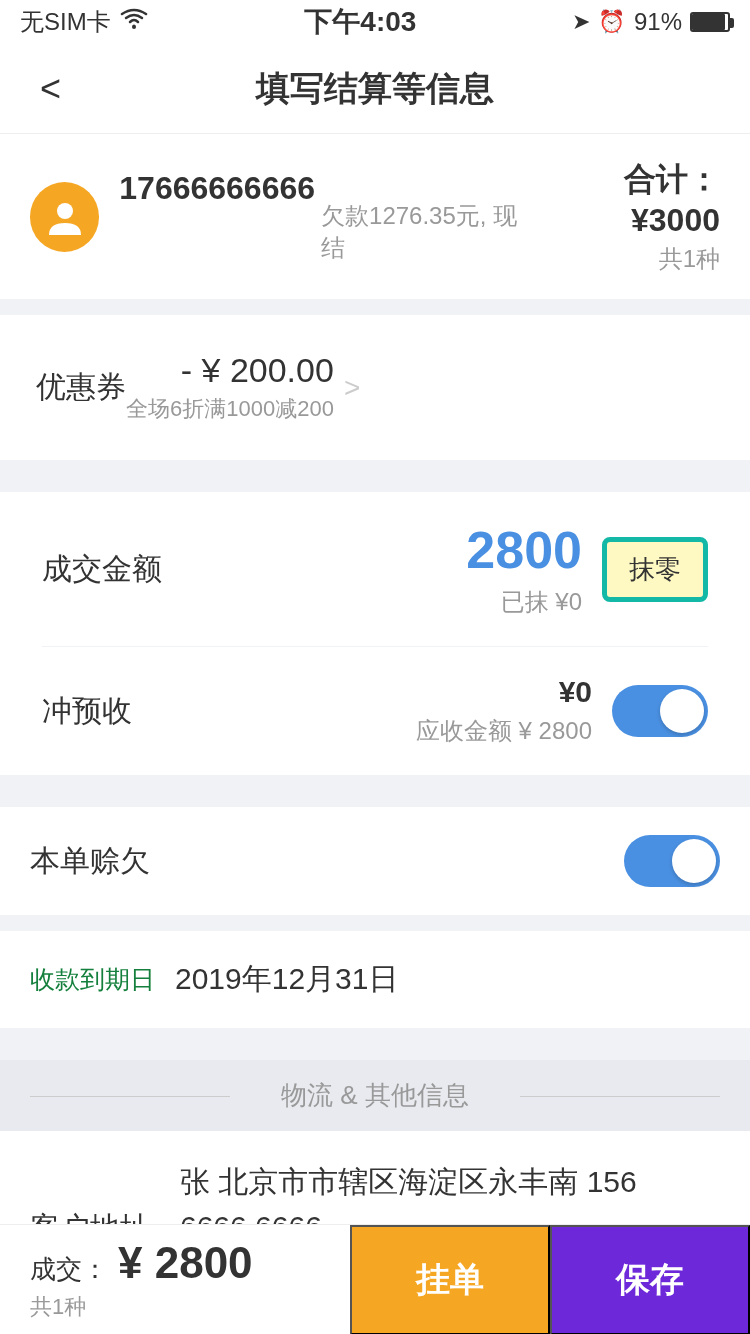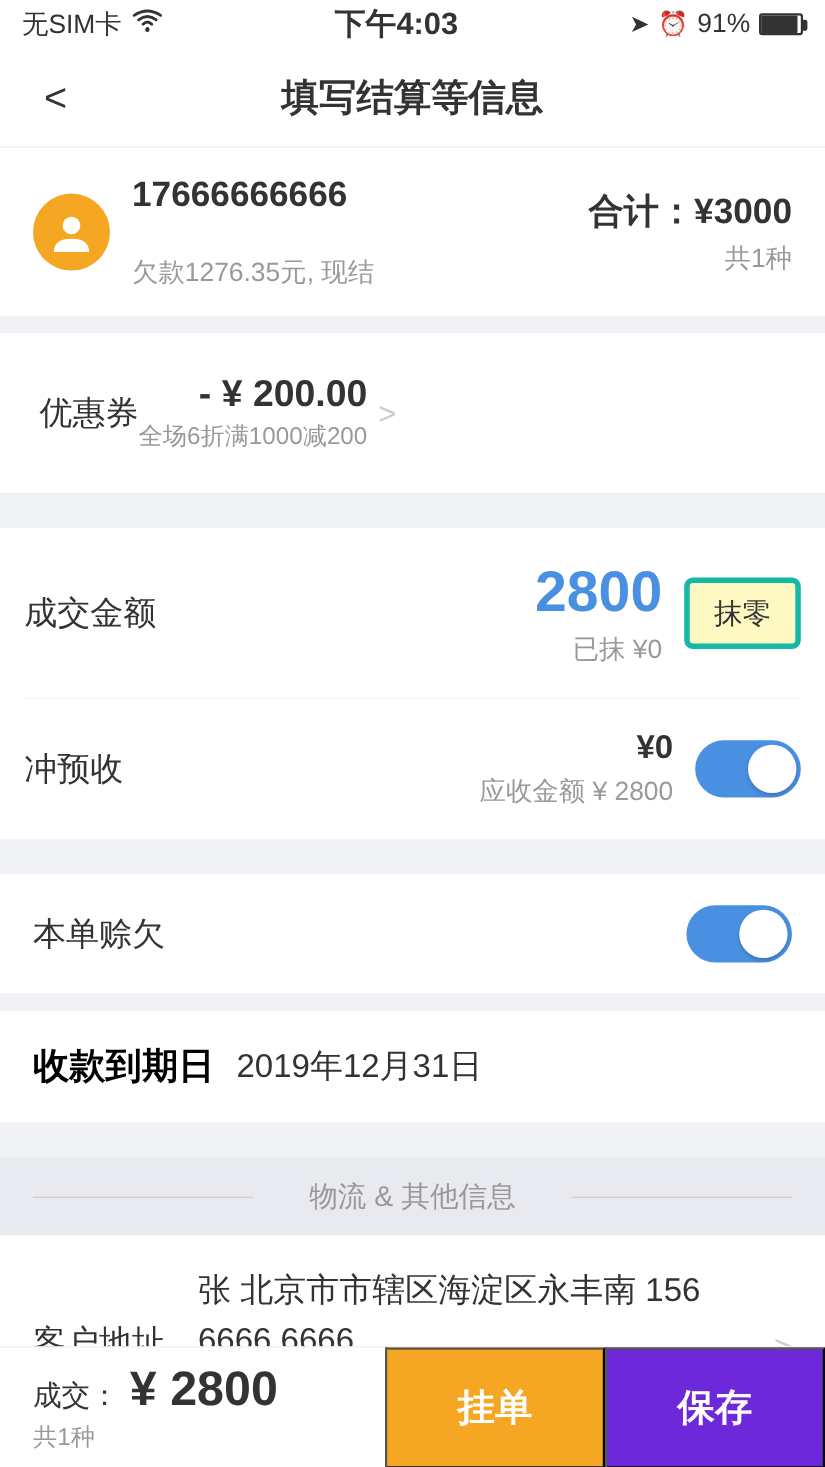--- a/index.html
+++ b/index.html
@@ -81,50 +81,50 @@
       justify-content: space-between;
       margin-bottom: 16px;
     }
     .user-left { display: flex; align-items: center; gap: 20px; }
     .avatar {
       width: 70px; height: 70px; border-radius: 50%;
       background: #f5a623;
       display: flex; align-items: center; justify-content: center;
       font-size: 32px; color: #fff;
     }
-    .user-info { display: flex; flex-direction: column; gap: 6px; justify-content: space-between; }
+    .user-info { display: flex; flex-direction: row; gap: 6px; justify-content: space-between; }
     .user-phone { font-size: 32px; font-weight: 600; color: #333; }
     .user-debt { font-size: 24px; color: #999; margin-top: 30px; }
     .user-total { text-align: right; }
     .total-amount { font-size: 32px; font-weight: 600; color: #333; }
     .total-count { font-size: 24px; color: #999; margin-top: 4px; }
 
     
     .coupon-row {
       background: #fff;
       padding: 36px;
       display: flex;
       align-items: center;
       justify-content: flex-start;
       margin-bottom: 16px;
     }
     .coupon-label { font-size: 30px; color: #333; }
     .coupon-right { display: flex; align-items: center; gap: 10px; }
     .coupon-value { text-align: right; }
-    .coupon-amount { font-size: 34px; color: #333; font-weight: 700; }
+    .coupon-amount { font-size: 34px; color: #333; font-weight: 400; }
     .coupon-desc { font-size: 22px; color: #999; margin-top: 4px; }
     .chevron-icon { font-size: 28px; color: #ccc; }
 
     
     .section-sep { height: 16px; background: #f0f2f5; }
 
     
     .amount-section {
       background: #fff;
-      padding: 0 22px;
+      padding: 0 42px;
       margin-bottom: 16px;
     }
     .amount-row {
       display: flex;
       align-items: center;
       justify-content: space-between;
       padding: 28px 0;
       border-bottom: 1px solid #f0f2f5;
     }
     .amount-row:last-child { border-bottom: none; }
@@ -178,21 +178,21 @@
 
     
     .due-date-row {
       background: #fff;
       padding: 28px 30px;
       display: flex;
       align-items: center;
       gap: 20px;
       margin-bottom: 16px;
     }
-    .due-date-label { font-size: 33px; color: #000000; font-weight: bold; }
+    .due-date-label { font-size: 25px; color: #15803d; }
     .due-date-value { font-size: 30px; color: #333; }
 
     
     .section-label-row {
       background: #e8eaef;
       padding: 18px 30px;
       text-align: center;
       position: relative;
       margin-bottom: 0;
     }

